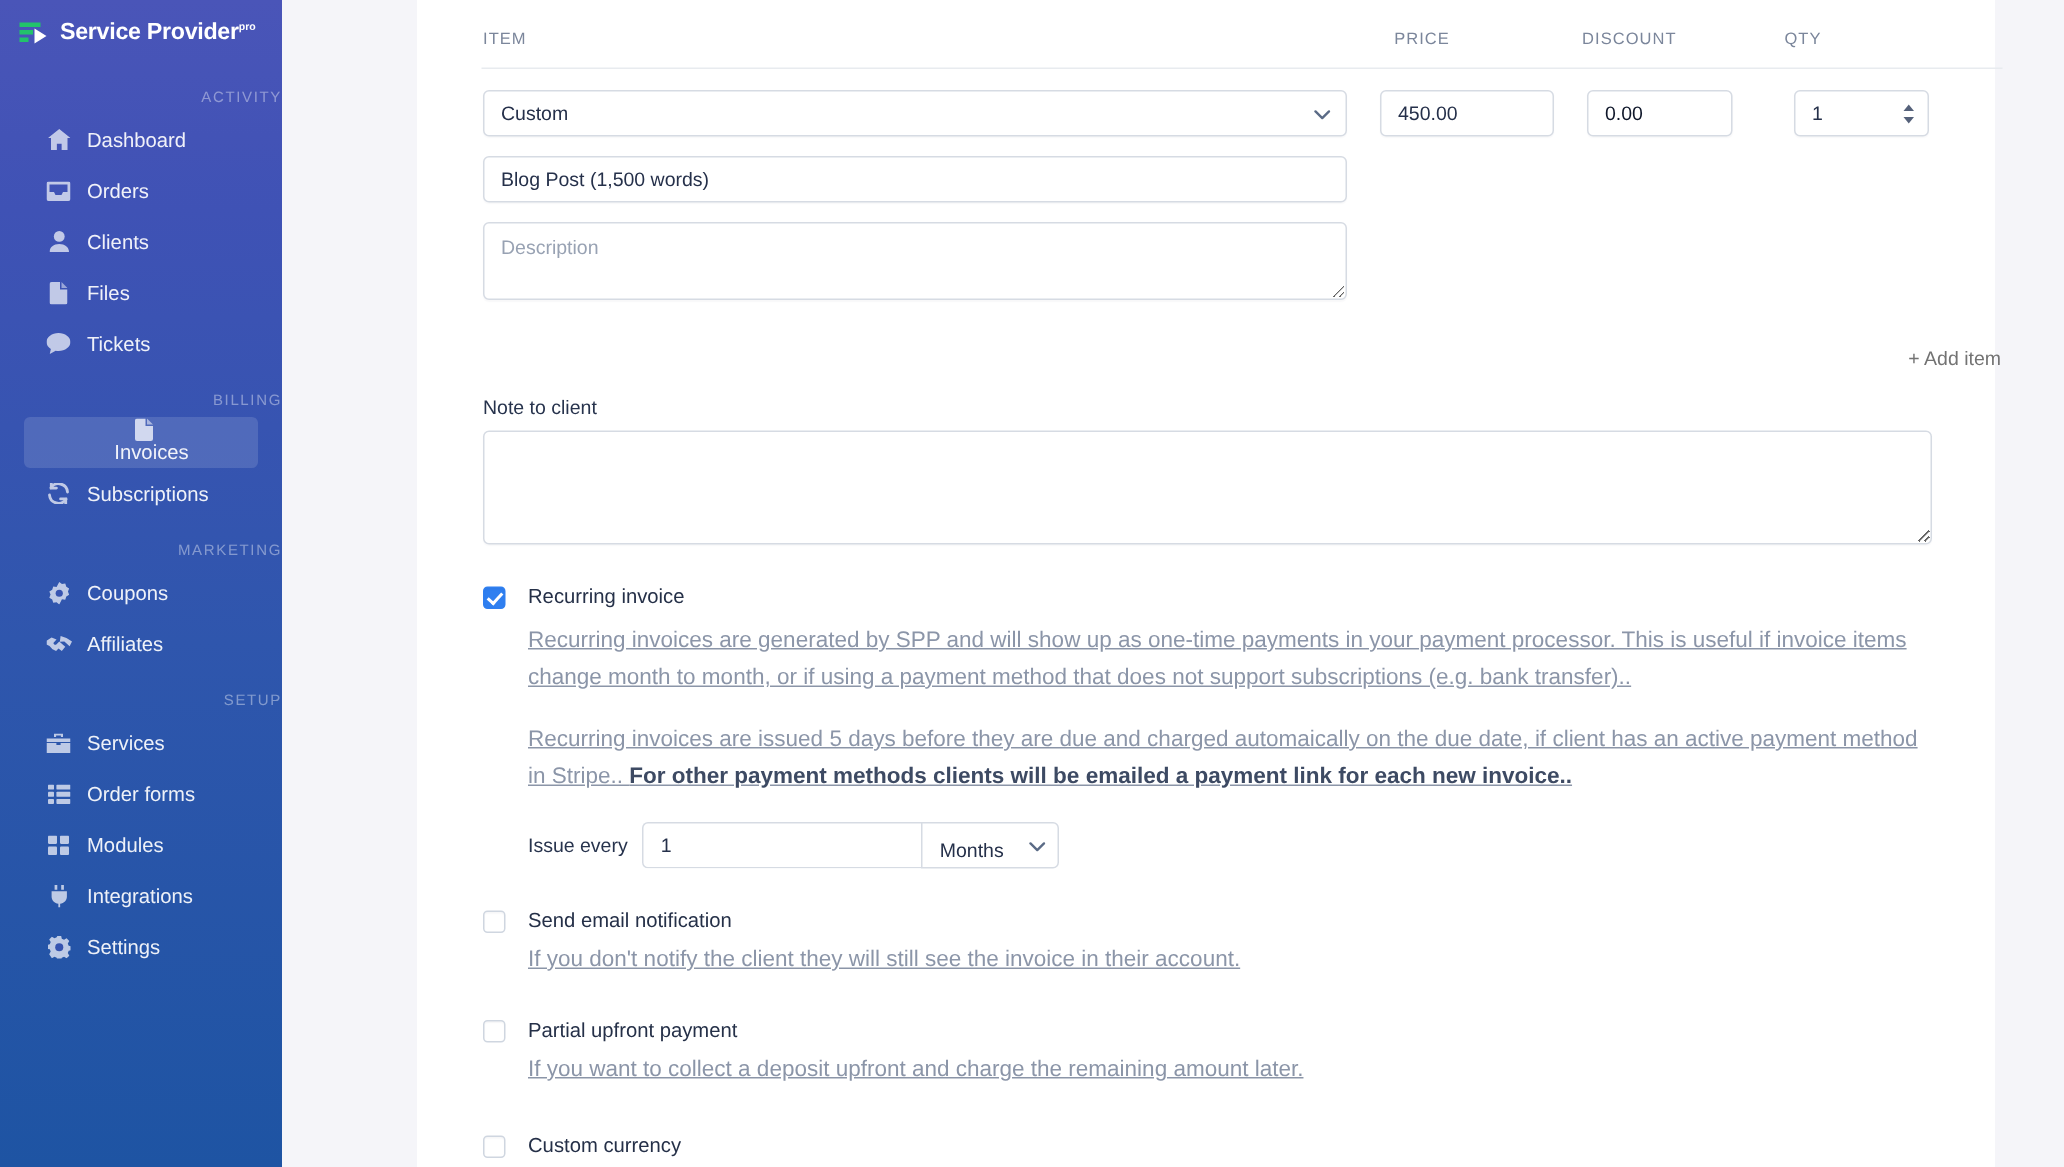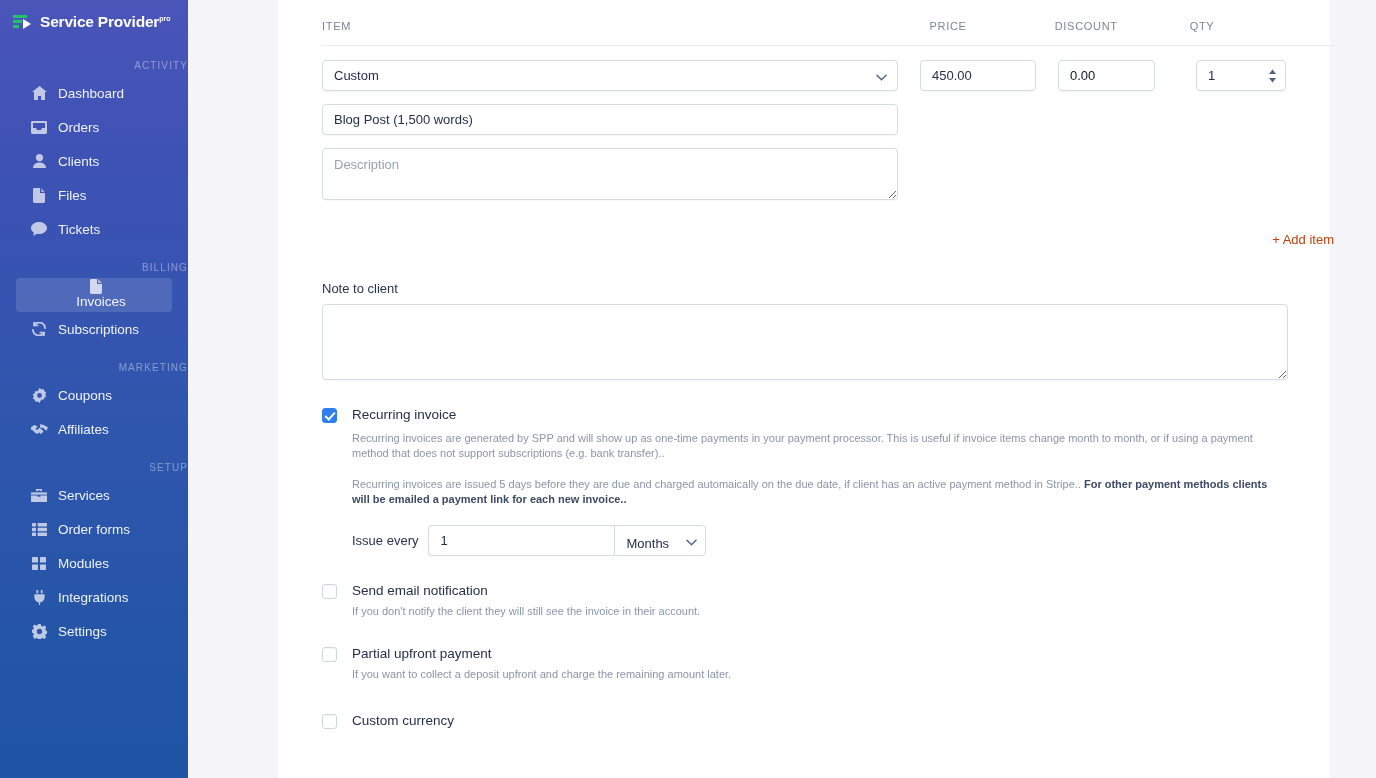--- a/index.html
+++ b/index.html
@@ -124,25 +124,25 @@
   .qty-wrap { position: relative; width: 90px; }
   .in-qty { width: 90px; padding-right: 26px; }
   .spinner {
     position:absolute; right:9px; top:50%; transform:translateY(-50%);
     display:flex; flex-direction:column; align-items:center;
     line-height:0; color:#4f5d75; pointer-events:none;
   }
 
   .add-item-row { text-align: right; margin-top: 30px; width: 1012px; }
   .add-item {
-    color: #c2410c; font-size: 13px; cursor: pointer; text-decoration: none;
+    color: #737373; font-size: 13px; cursor: pointer; text-decoration: none;
   }
 
   .lbl {
-    font-size: 13px; color: #27334d; margin-top: 33px; display:block;
+    font-size: 13px; color: #27334d; margin-top: 16px; display:block;
   }
   .ta-note {
     width: 966px; height: 76px; margin-top: 8px;
     border:1px solid #d6dbe3; border-radius:4px; padding:8px 11px;
     font-family:"Liberation Sans", sans-serif; font-size:13px; color:#25304a;
     resize: both; outline:none; display:block;
     box-shadow: 0 1px 1px rgba(20,30,60,0.03);
   }
 
   
@@ -157,22 +157,22 @@
   .cb.checked::after {
     content:""; position:absolute; left:4px; top:1px;
     width:4px; height:8px; border:solid #fff; border-width:0 2px 2px 0;
     transform: rotate(42deg);
   }
   .cb-label {
     margin-left: 15px; font-size: 13.5px; color: #253048; cursor:pointer;
     line-height: 16px;
   }
   .help {
-    font-size: 11px; color: #8b95a8; line-height: 15px;
-    margin-left: 30px; margin-top: 8px; max-width: 944px;
+    font-size: 15px; color: #8b95a8; line-height: 25px;
+    margin-left: 30px; margin-top: 8px; max-width: 944px; text-decoration: underline;
   }
   .help b { color:#3d4a63; font-weight:bold; }
   .help.tight { margin-top: 5px; }
   .help.p2 { margin-top: 16px; }
 
   .issue-row { display:flex; align-items:center; margin-left: 30px; margin-top: 18px; }
   .issue-lbl { font-size:13px; color:#27334d; margin-right:10px; }
   .ig { display:flex; }
   .ig-input {
     width: 186px; height: 31px; border:1px solid #d6dbe3; border-right:none;

